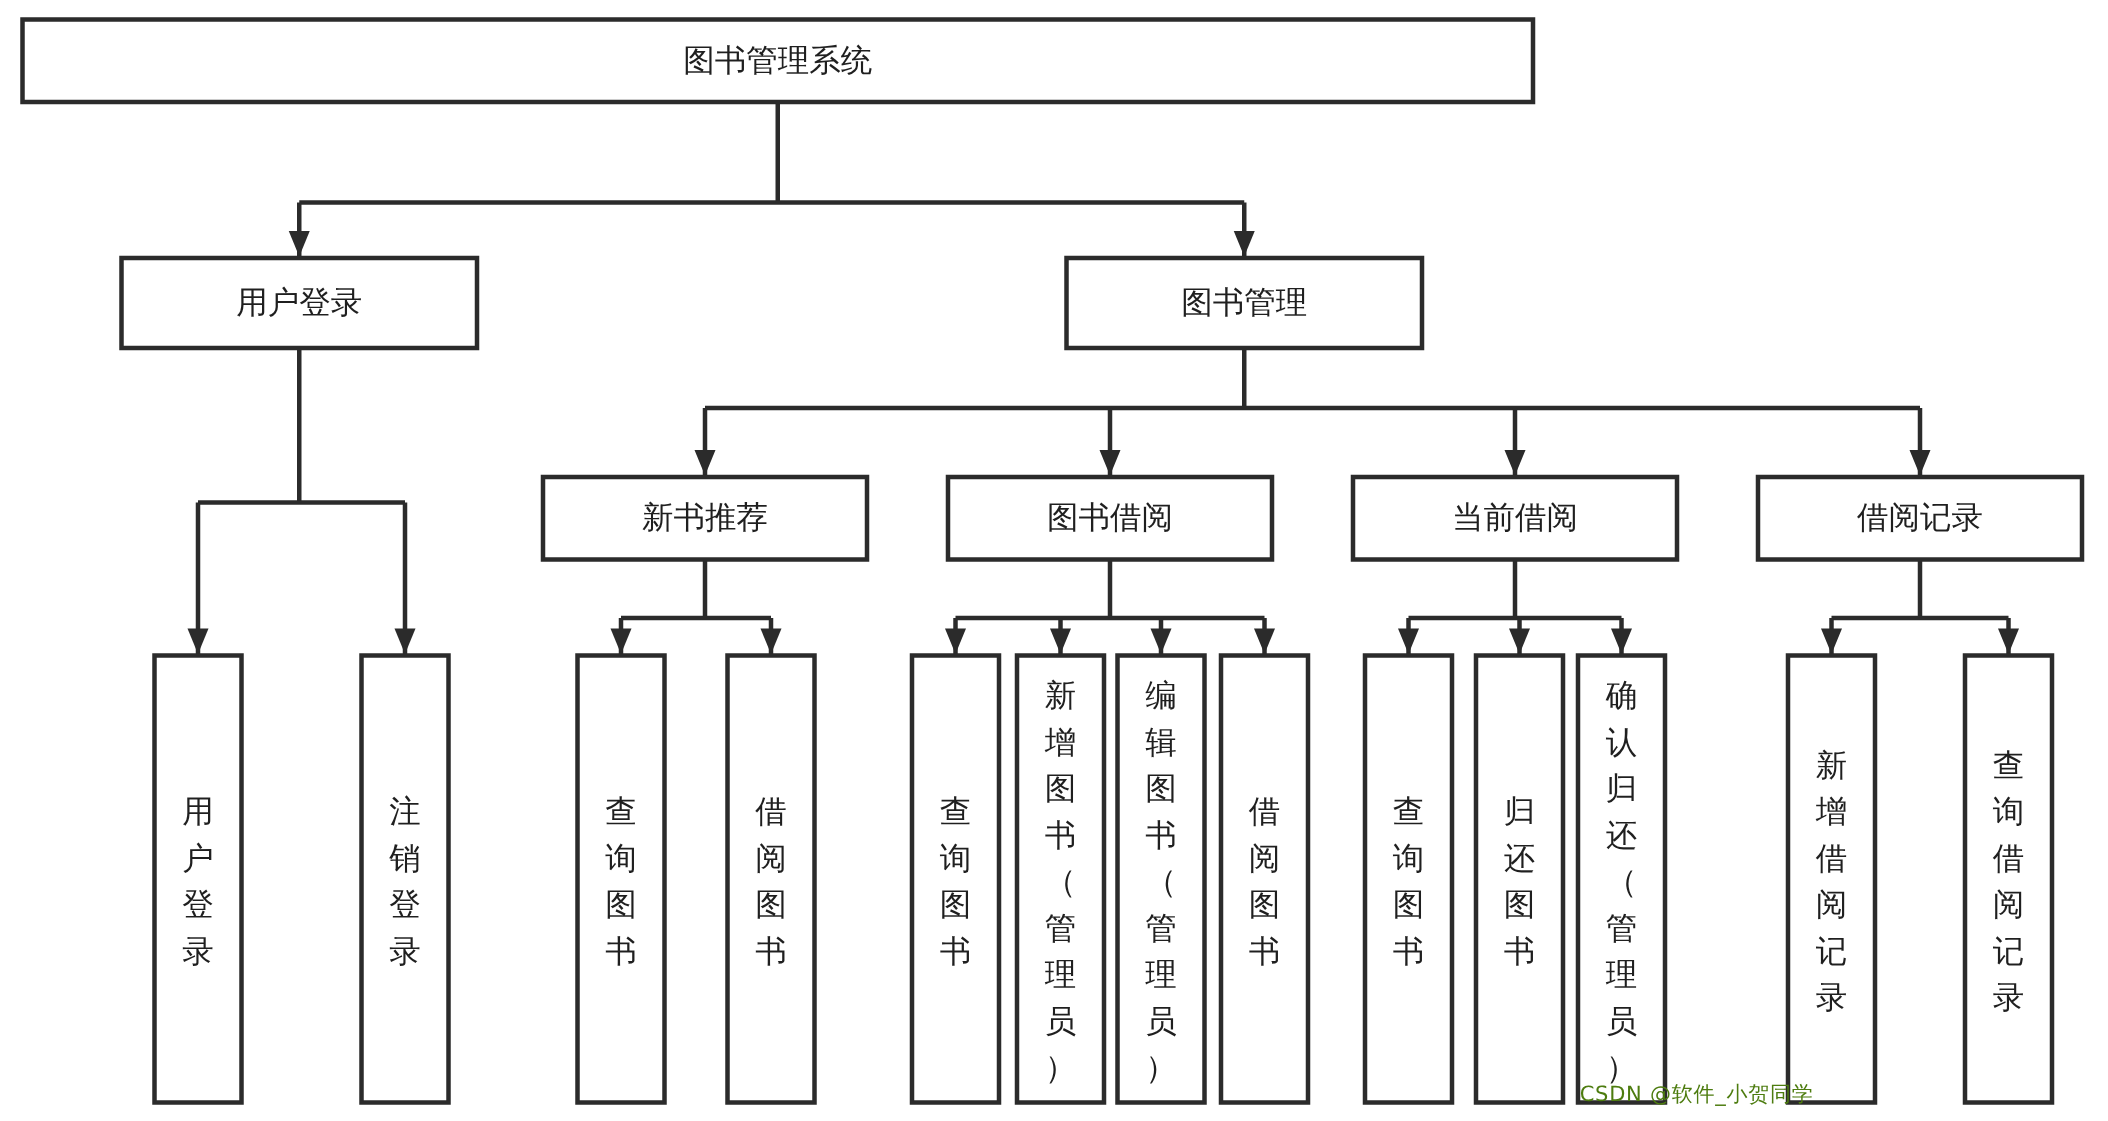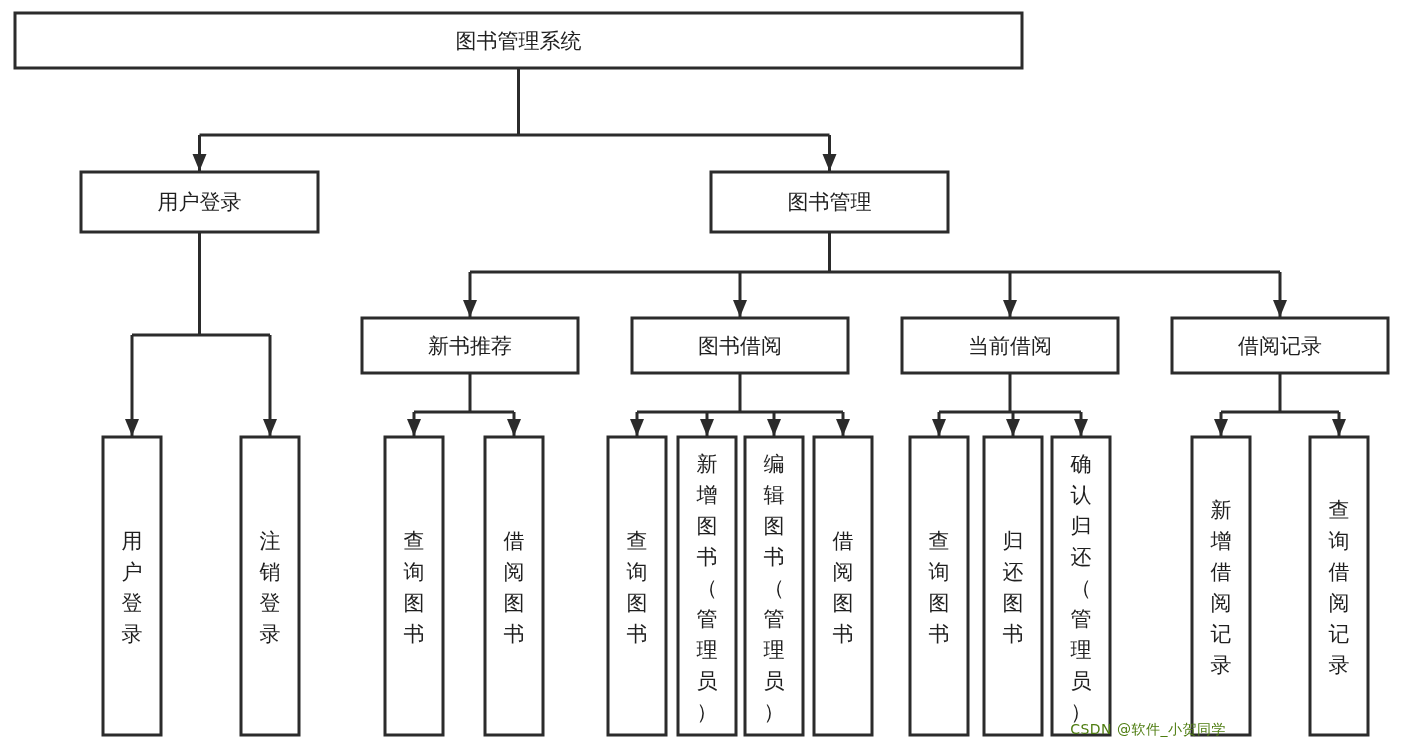--- a/index.html
+++ b/index.html
@@ -11,21 +11,20 @@
     width: 1405px;
     height: 747px;
     overflow: hidden;
     font-family: "DejaVu Sans", "Liberation Sans", sans-serif;
   }
   #diagram-root {
     position: relative;
     width: 1219px;
     height: 747px;
     background: #ffffff;
-    padding-left: 17px;
   }
   svg#tree-svg {
     position: absolute;
     left: 0;
     top: 0;
     width: 1405px;
     height: 747px;
     display: block;
   }
   .node-rect {

